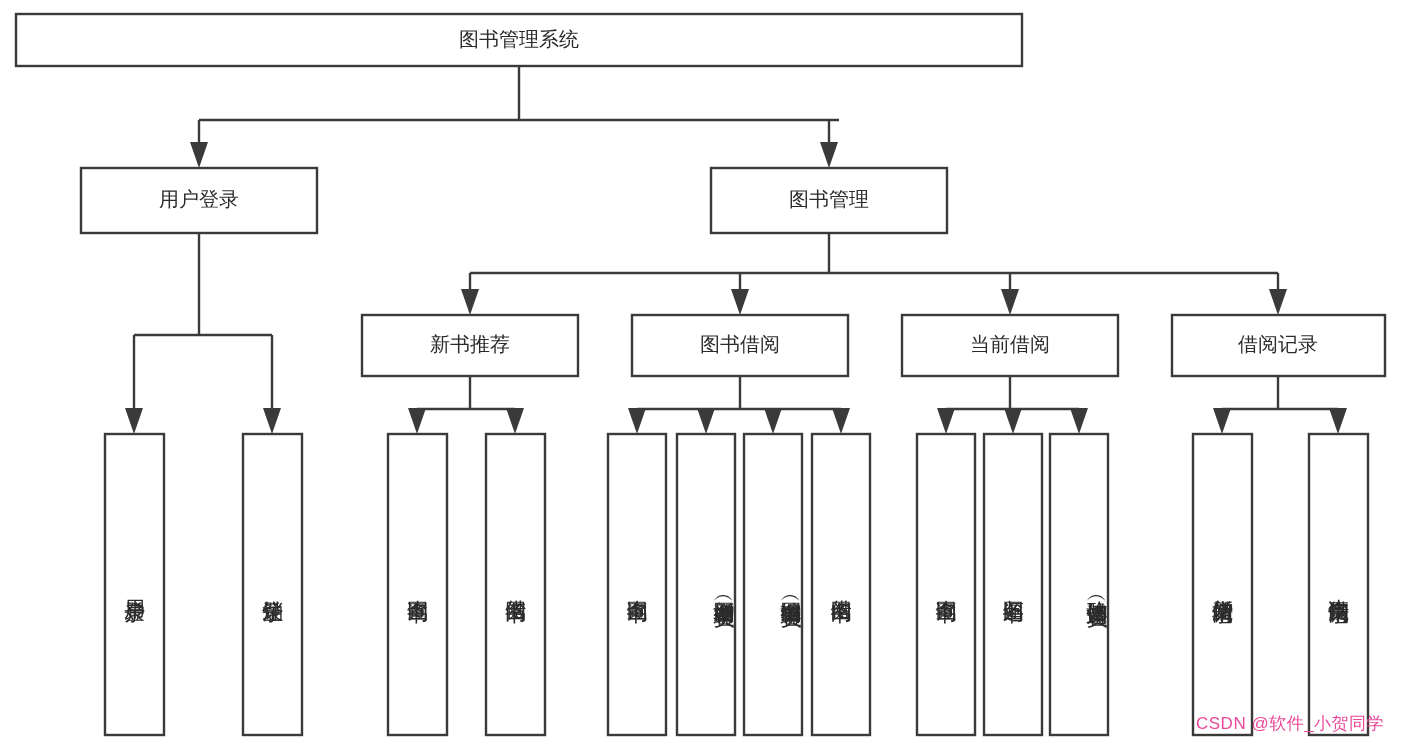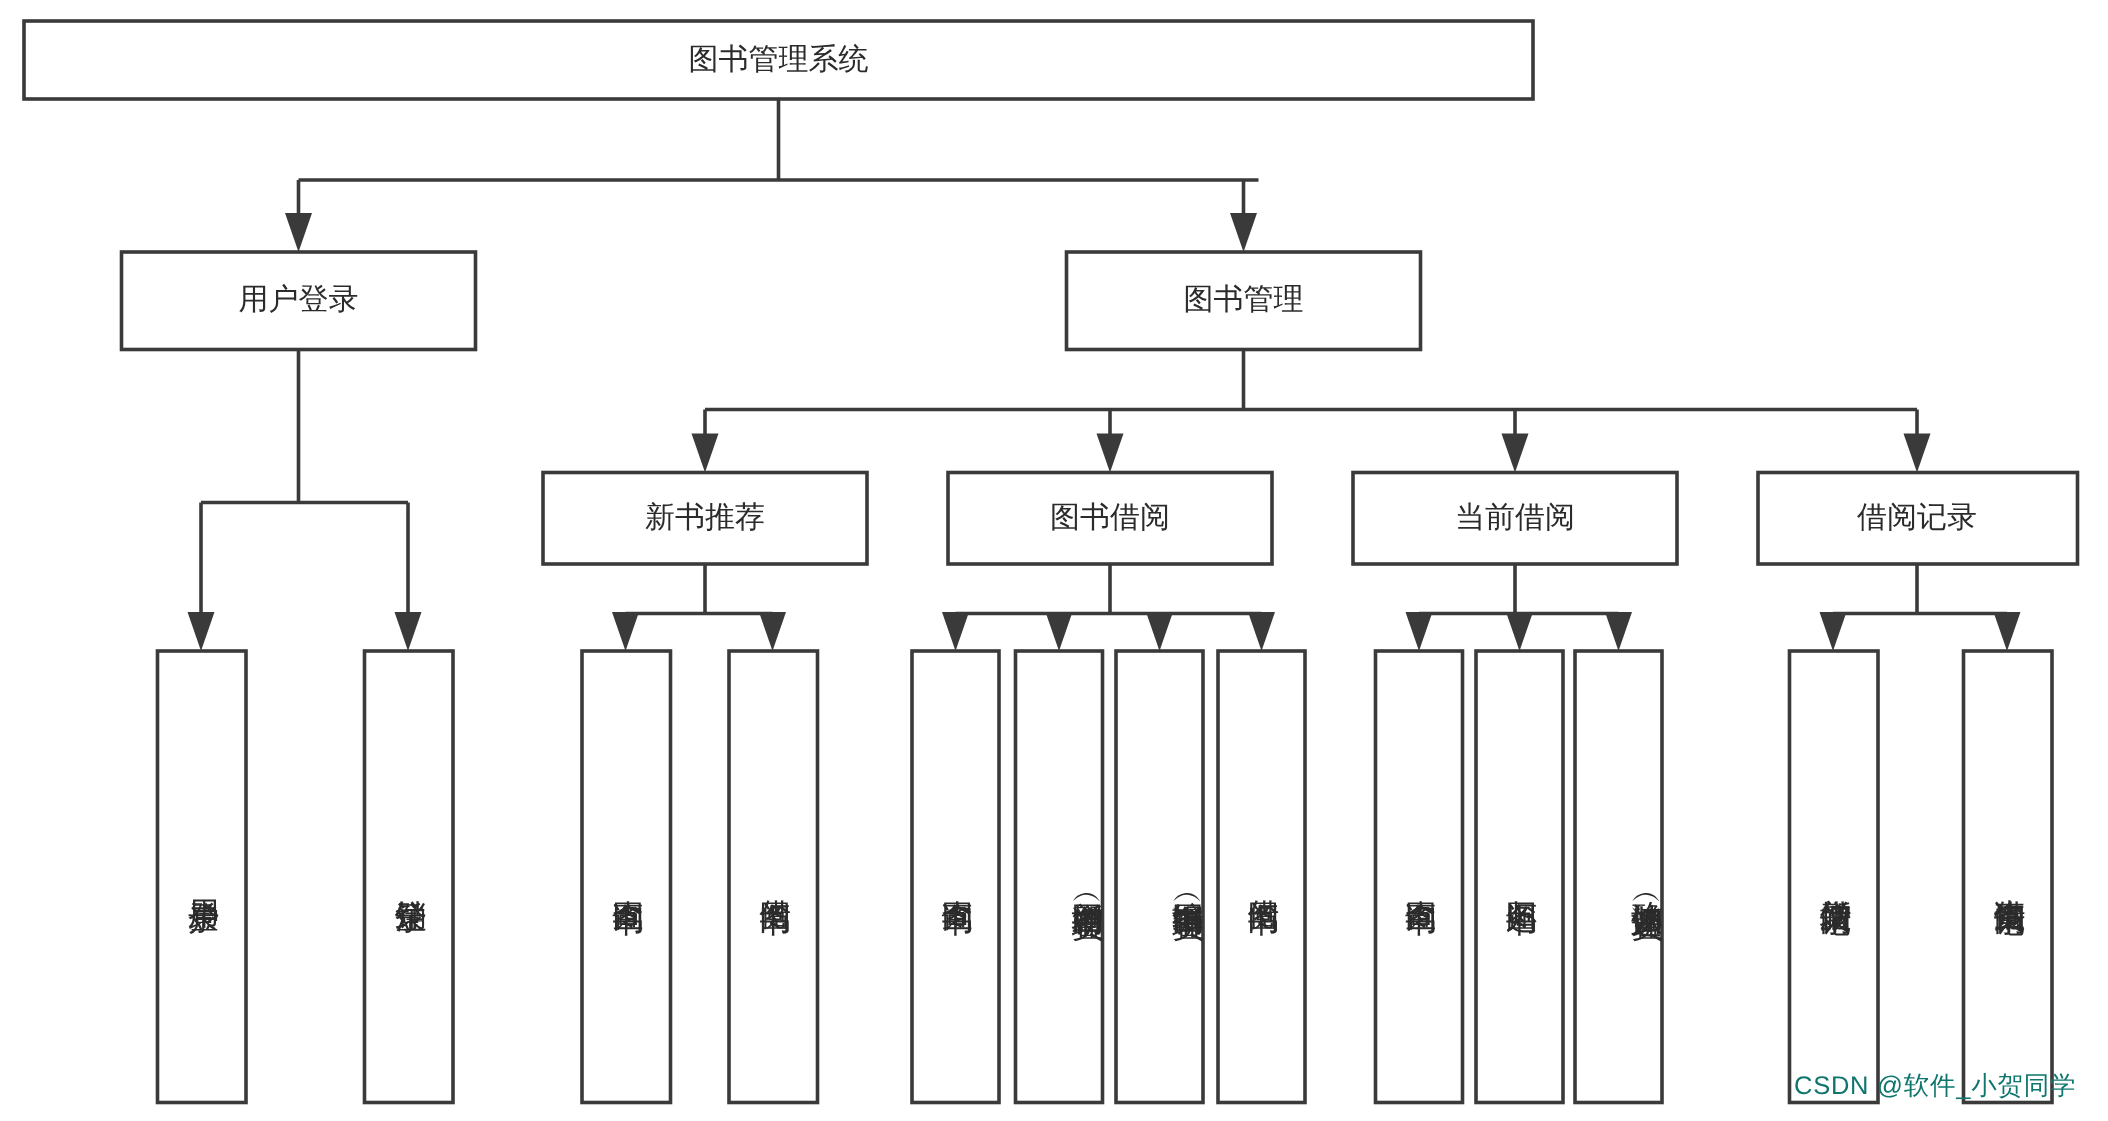--- a/index.html
+++ b/index.html
@@ -65,21 +65,21 @@
     justify-content: center;
     white-space: nowrap;
     pointer-events: none;
   }
   .watermark {
     position: absolute;
     left: 1196px;
     top: 712px;
     font-family: "Liberation Sans", sans-serif;
     font-size: 17px;
-    color: #0f766e;
+    color: #ec4899;
     white-space: nowrap;
     letter-spacing: 0.5px;
   }
 </style>
 </head>
 <body>
 
 <div id="diagram-root">
 
   <svg class="flow" viewBox="0 0 1405 747">

